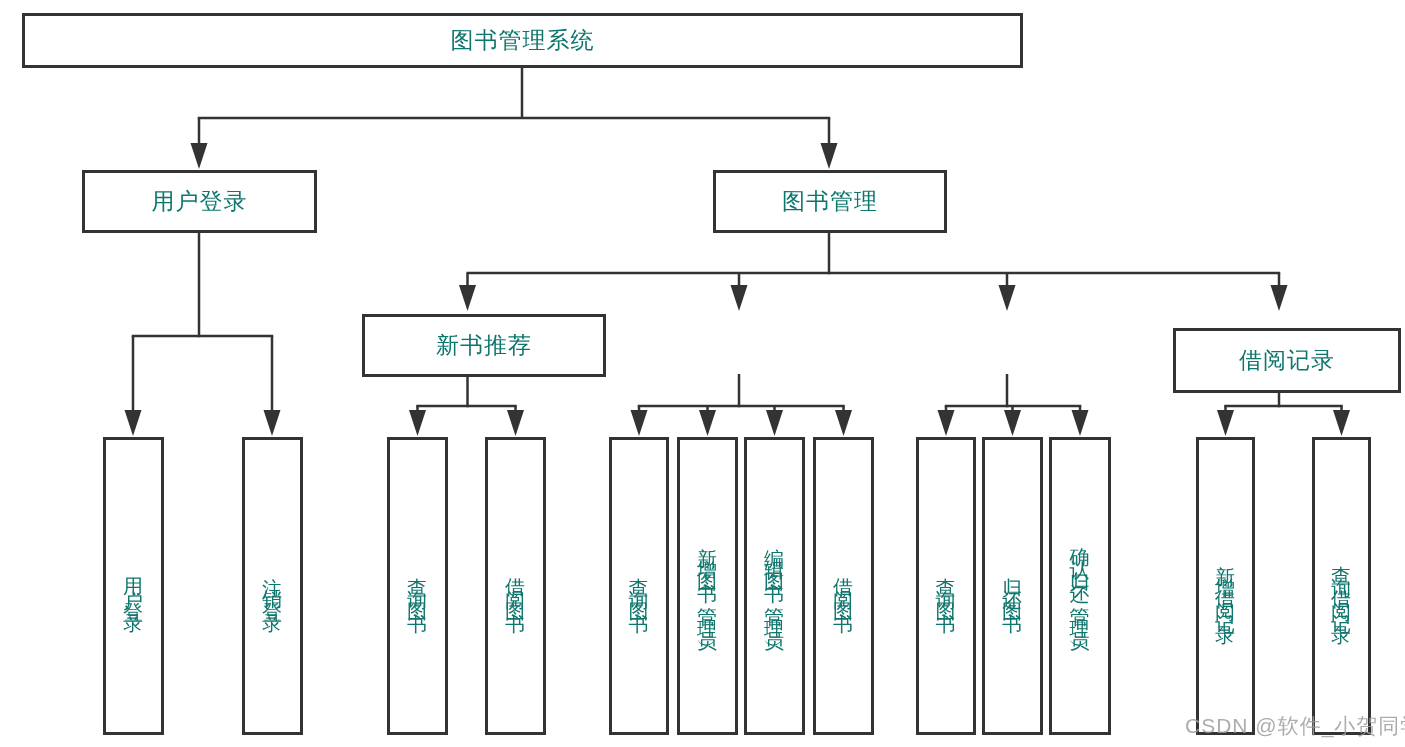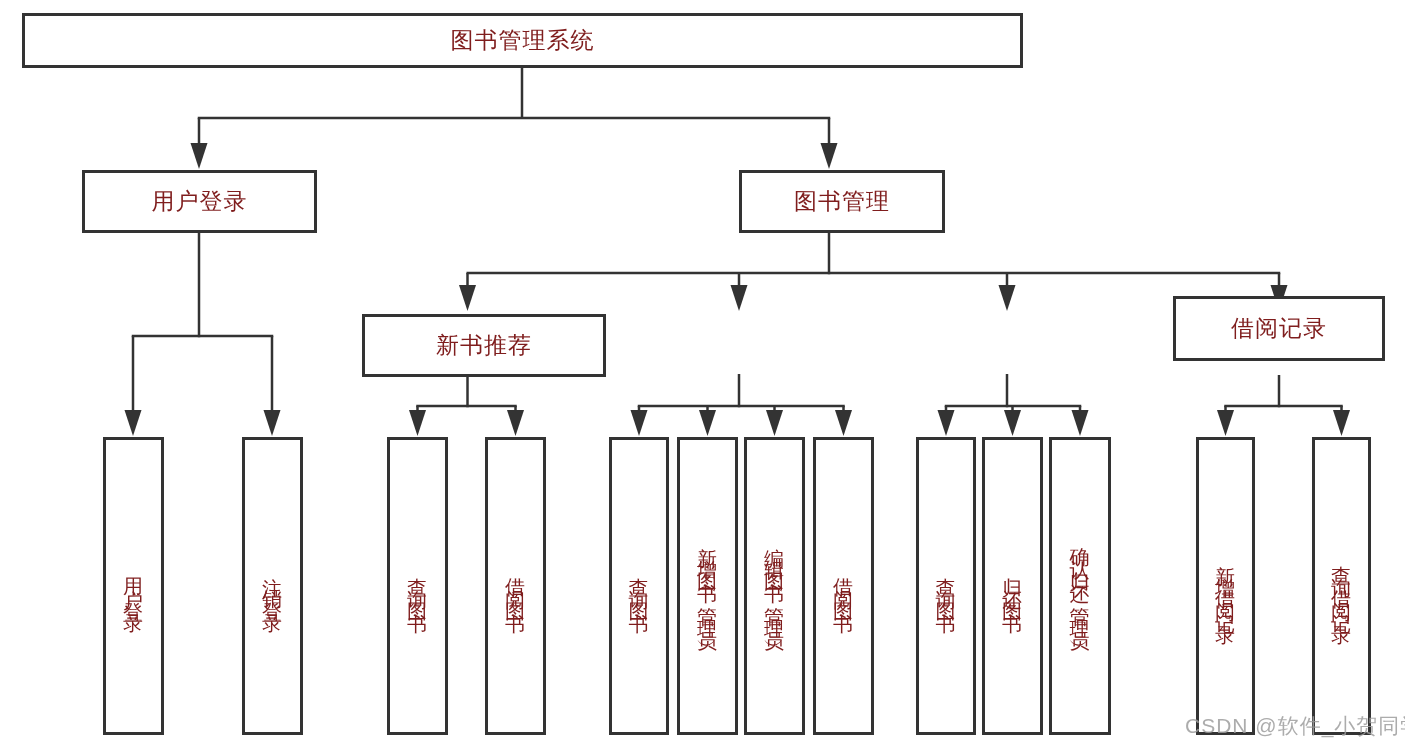--- a/index.html
+++ b/index.html
@@ -10,21 +10,21 @@
     font-family:"Liberation Sans","DejaVu Sans",sans-serif;
     overflow:hidden;
   }
   .wires { position:absolute; left:0; top:0; pointer-events:none; }
   .box {
     position:absolute;
     box-sizing:border-box;
     background:#ffffff;
     border:3px solid #333333;
     display:flex; align-items:center; justify-content:center;
-    color:#7f1d1d;
+    color:#0f766e;
     z-index:2;
   }
   .h  { font-size:23px; letter-spacing:1px; white-space:nowrap; }
   .v  {
     writing-mode:vertical-rl;
     font-size:20px;
     letter-spacing:12px;
     line-height:1;
   }
   .watermark {
@@ -107,24 +107,24 @@
       <path d="M1004 410 L1021 410 L1012.5 436 Z"></path>
       <path d="M1071.5 410 L1088.5 410 L1080 436 Z"></path>
       <path d="M1217 410 L1234 410 L1225.5 436 Z"></path>
       <path d="M1333 410 L1350 410 L1341.5 436 Z"></path>
     </g>
   </svg>
 
   <div class="box h" style="left:22px;top:13px;width:1001px;height:55px">图书管理系统</div>
 
   <div class="box h" style="left:82px;top:170px;width:235px;height:63px">用户登录</div>
-  <div class="box h" style="left:739px;top:170px;width:206px;height:63px">图书管理</div>
+  <div class="box h" style="left:713px;top:170px;width:234px;height:63px">图书管理</div>
 
   <div class="box h" style="left:362px;top:314px;width:244px;height:63px">新书推荐</div>
-  <div class="box h" style="left:1173px;top:296px;width:212px;height:65px">借阅记录</div>
+  <div class="box h" style="left:1173px;top:328px;width:228px;height:65px">借阅记录</div>
 
   <div class="box v" style="left:103px;top:437px;width:61px;height:298px">用户登录</div>
   <div class="box v" style="left:242px;top:437px;width:61px;height:298px">注销登录</div>
 
   <div class="box v" style="left:387px;top:437px;width:61px;height:298px">查询图书</div>
   <div class="box v" style="left:485px;top:437px;width:61px;height:298px">借阅图书</div>
 
   <div class="box v" style="left:609px;top:437px;width:60px;height:298px">查询图书</div>
   <div class="box v" style="left:677px;top:437px;width:61px;height:298px">新增图书（管理员）</div>
   <div class="box v" style="left:744px;top:437px;width:61px;height:298px">编辑图书（管理员）</div>

